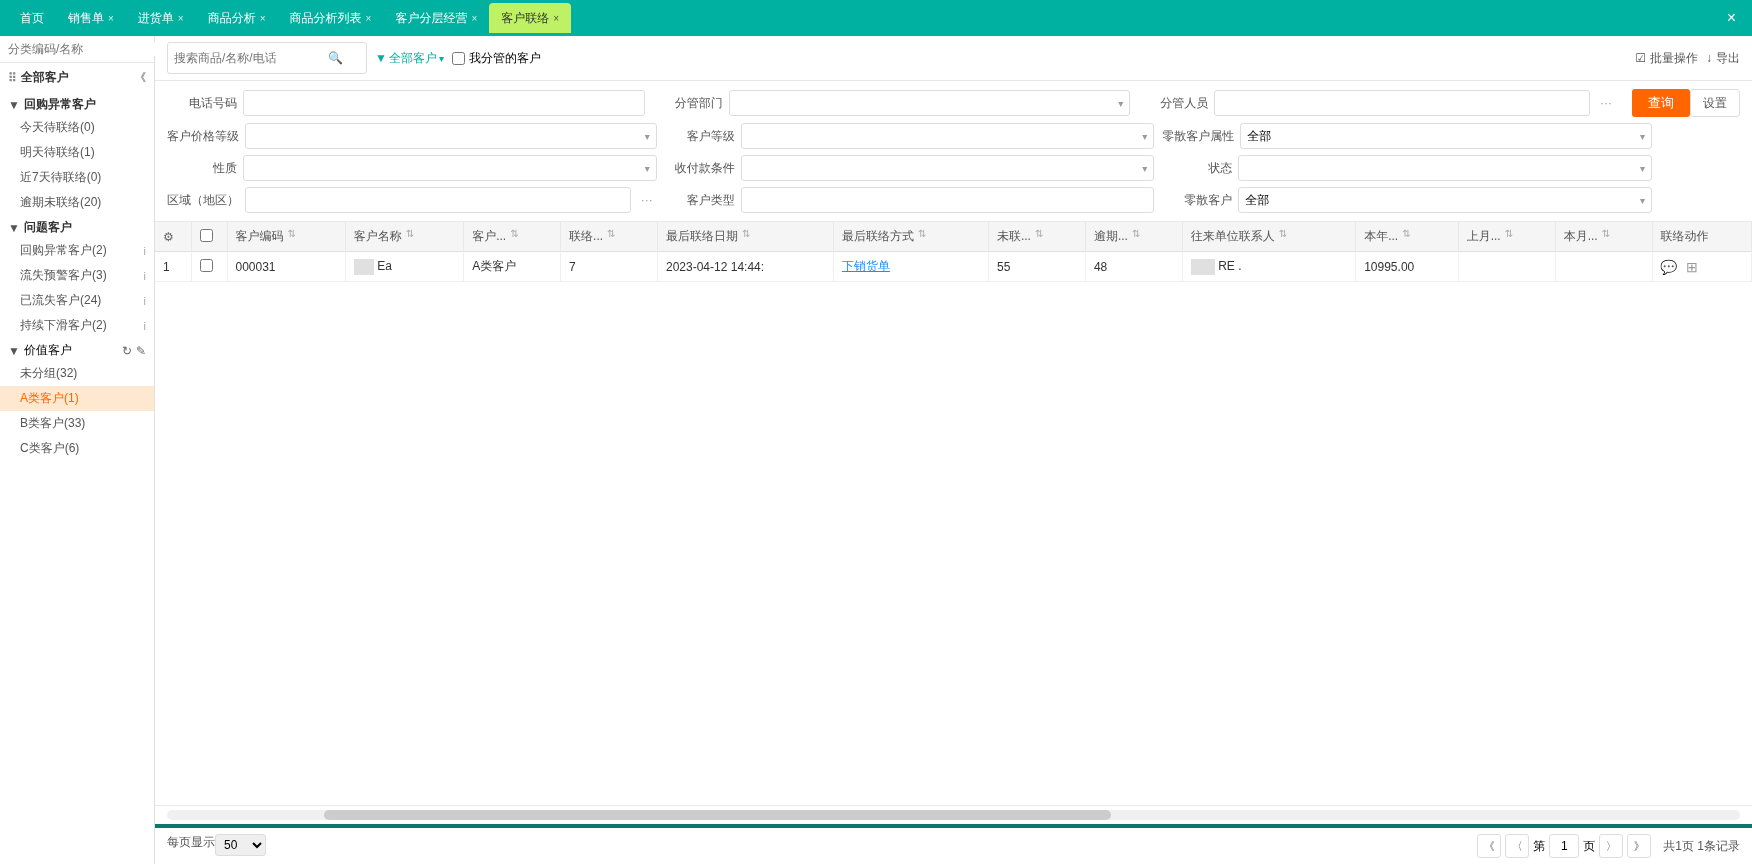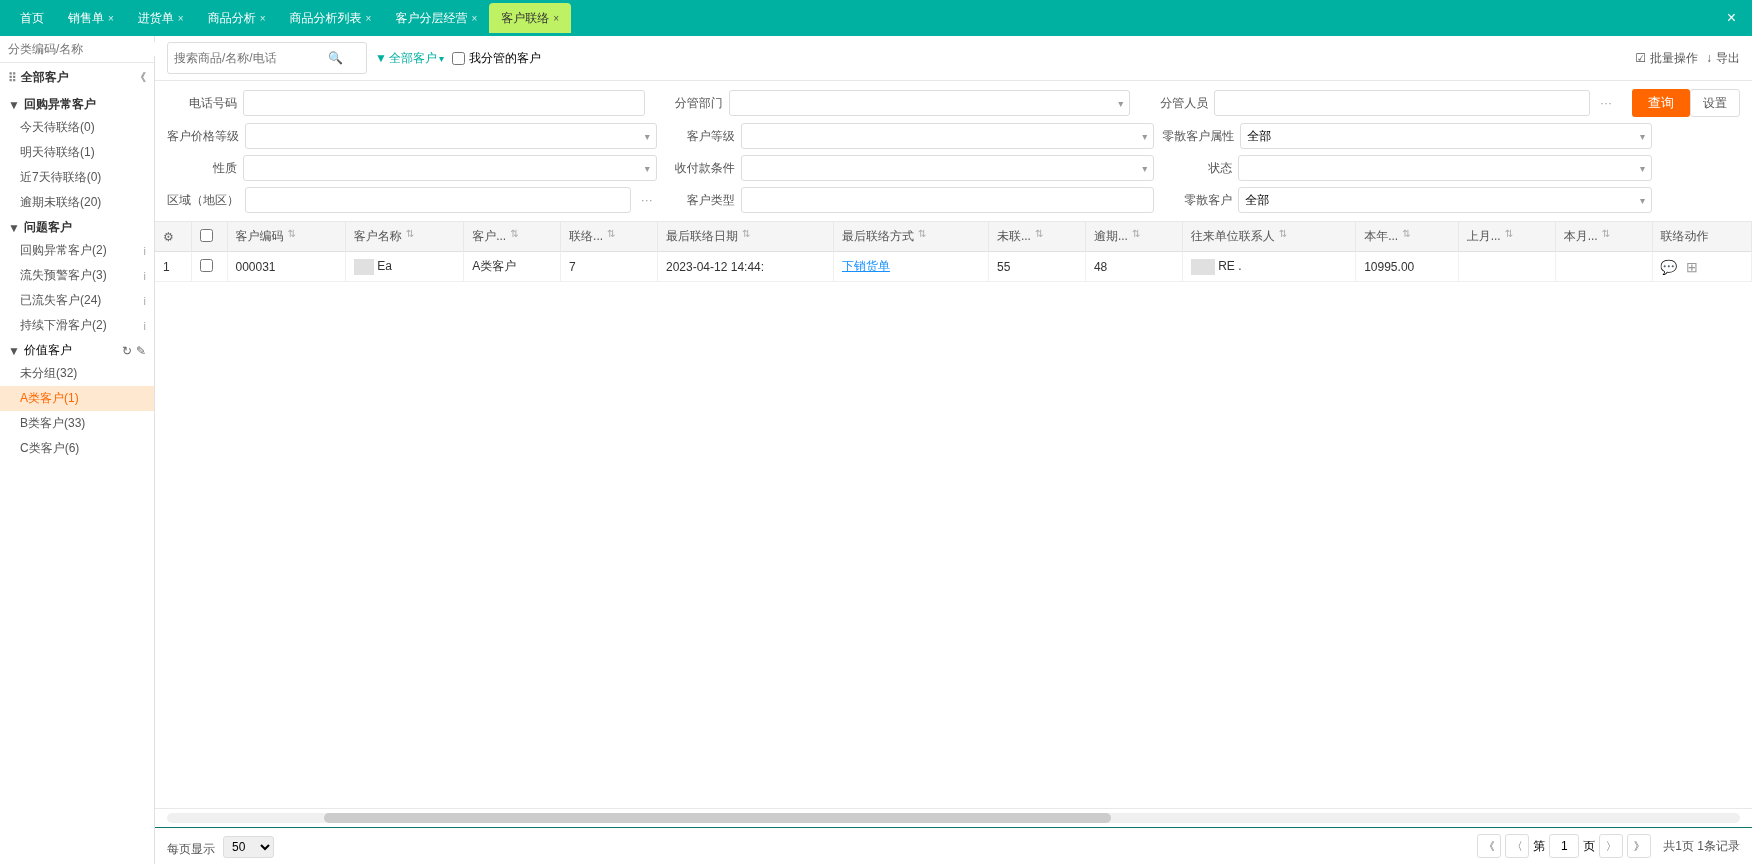--- a/index.html
+++ b/index.html
@@ -291,25 +291,24 @@
       font-size: 12px;
       white-space: nowrap;
     }
     .link-text { color: #1890ff; cursor: pointer; text-decoration: underline; }
     .action-icons { display: flex; gap: 8px; }
     .action-icon { color: #999; cursor: pointer; font-size: 14px; }
 
     
     .pagination-bar {
       display: flex;
-      align-items: flex-end;
+      align-items: flex-start;
       padding: 6px 12px;
       background: white;
-      border-top: 1px solid #0f766e;
-      gap: 8px;
+      border-top: 4px solid #0f766e;
     }
     .page-size-label { color: #555; }
     .page-size-select {
       border: 1px solid #ddd;
       border-radius: 3px;
       padding: 2px 4px;
       font-size: 12px;
     }
     .page-nav {
       display: flex;

